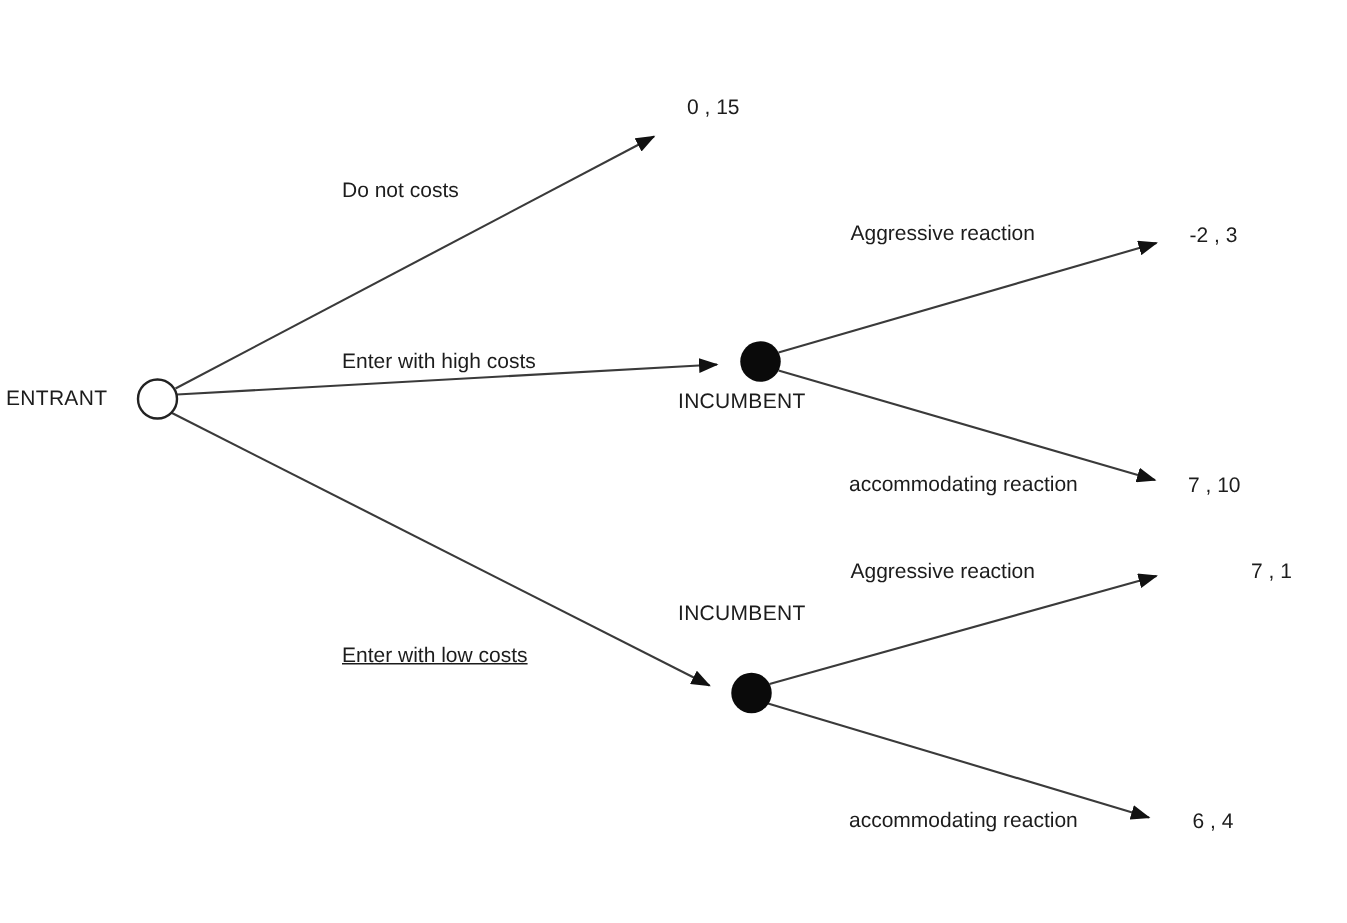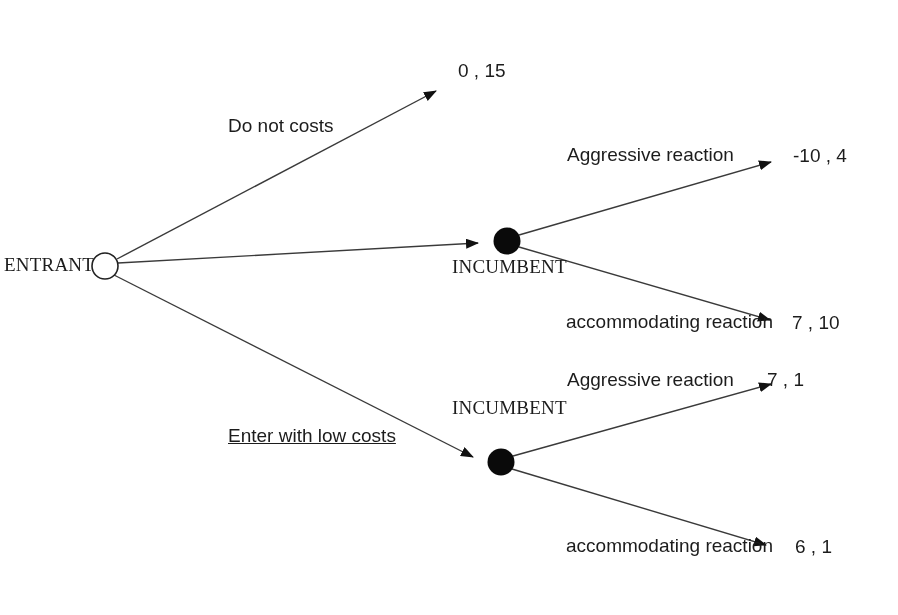--- a/index.html
+++ b/index.html
@@ -15,42 +15,41 @@
     overflow: hidden;
     font-family: "Liberation Sans", sans-serif;
   }
   #tree-svg {
     position: absolute;
     left: 0;
     top: 0;
   }
   .lbl {
     position: absolute;
-    font-size: 19px;
+    font-size: 14px;
     line-height: 18px;
     color: #1c1c1c;
     white-space: nowrap;
   }
   .player {
     letter-spacing: 0.2px;
-    font-family: Liberation Serif, serif;
   }
   
   .pos-entrant            { left: 4px;   top: 256px; }
   .pos-do-not-enter       { left: 228px; top: 117px; }
   .pos-payoff-top         { left: 458px; top: 62px;  }
   .pos-enter-high         { left: 228px; top: 231px; }
   .pos-incumbent-high     { left: 452px; top: 258px; }
   .pos-aggressive-high    { left: 567px; top: 146px; }
   .pos-payoff-agg-high    { left: 793px; top: 147px; }
   .pos-accommodating-high { left: 566px; top: 313px; }
   .pos-payoff-acc-high    { left: 792px; top: 314px; }
   .pos-incumbent-low      { left: 452px; top: 399px; }
   .pos-aggressive-low     { left: 567px; top: 371px; }
-  .pos-payoff-agg-low     { left: 767px; top: 371px; }
+  .pos-payoff-agg-low     { left: 834px; top: 371px; }
   .pos-enter-low          { left: 228px; top: 427px; text-decoration: underline; }
   .pos-accommodating-low  { left: 566px; top: 537px; }
   .pos-payoff-acc-low     { left: 795px; top: 538px; }
 </style>
 </head>
 <body>
 
 <div id="canvas">
 
   <svg id="tree-svg" width="898" height="615" viewBox="0 0 898 615">
@@ -73,25 +72,26 @@
     <circle cx="105" cy="266" r="13" fill="#ffffff" stroke="#222222" stroke-width="1.6"></circle>
     <circle cx="507" cy="241" r="13.5" fill="#0a0a0a"></circle>
     <circle cx="501" cy="462" r="13.5" fill="#0a0a0a"></circle>
   </svg>
 
   <div class="lbl player pos-entrant">ENTRANT</div>
   <div class="lbl player pos-incumbent-high">INCUMBENT</div>
   <div class="lbl player pos-incumbent-low">INCUMBENT</div>
 
   <div class="lbl pos-do-not-enter">Do not costs</div>
+  <div class="lbl pos-enter-high">Enter with high costs</div>
   <div class="lbl pos-enter-low">Enter with low costs</div>
   <div class="lbl pos-aggressive-high">Aggressive reaction</div>
   <div class="lbl pos-accommodating-high">accommodating reaction</div>
   <div class="lbl pos-aggressive-low">Aggressive reaction</div>
   <div class="lbl pos-accommodating-low">accommodating reaction</div>
 
   <div class="lbl pos-payoff-top">0 , 15</div>
-  <div class="lbl pos-payoff-agg-high">-10 , 4</div>
+  <div class="lbl pos-payoff-agg-high">-2 , 3</div>
   <div class="lbl pos-payoff-acc-high">7 , 10</div>
   <div class="lbl pos-payoff-agg-low">7 , 1</div>
-  <div class="lbl pos-payoff-acc-low">6 , 1</div>
+  <div class="lbl pos-payoff-acc-low">6 , 4</div>
 
 </div>
 
 </body></html>

